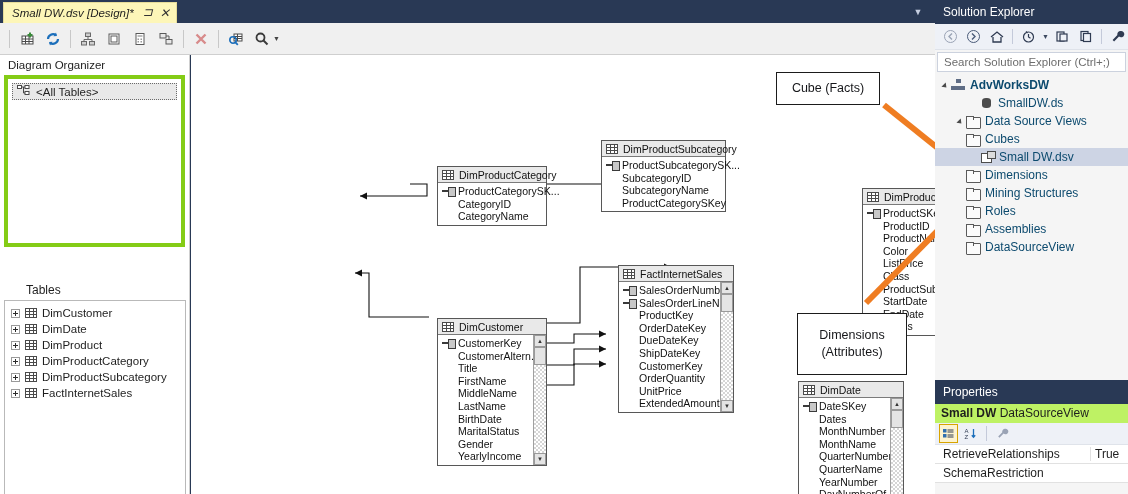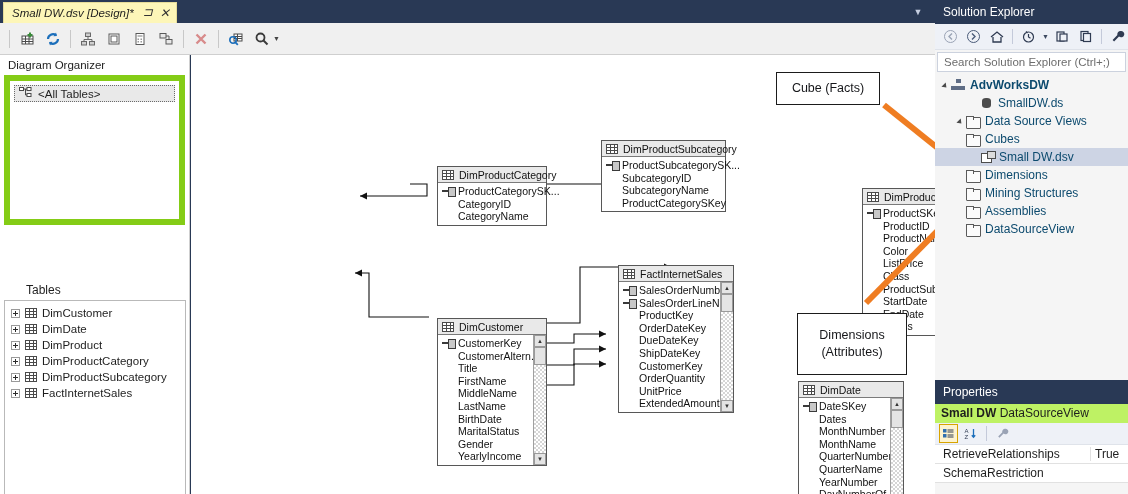--- a/index.html
+++ b/index.html
@@ -64,21 +64,21 @@
   .pane-left {
     position: absolute; left: 0; top: 55px; width: 190px; height: 439px;
     background: #fff;
     border-right: 1px solid #cfcfcf;
   }
   .pane-hdr {
     height: 20px; line-height: 20px; padding-left: 8px;
     font-size: 11.5px; color: #1e1e1e; background: #fff;
   }
   .organizer-box {
-    margin: 0 4px; height: 150px; border: 6px solid #84cc16; background: #fff;
+    margin: 0 4px; height: 172px; border: 4px solid #84cc16; background: #fff;
     position: relative;
   }
   .alltables-row {
     display: flex; align-items: center; gap: 6px;
     margin: 4px 4px 0 4px; padding: 1px 4px;
     background: #e9e9e9; border: 1px dotted #6a6a6a;
     font-size: 11.5px;
   }
   .tables-hdr {
     position: absolute; left: 2px; top: 225px; width: 190px;
@@ -787,20 +787,25 @@
           <span>Dimensions</span>
         </div>
         <div class="tr-row" style="padding-left:19px">
           <span class="tw"></span>
           <span class="ic-folder"></span>
           <span>Mining Structures</span>
         </div>
         <div class="tr-row" style="padding-left:19px">
           <span class="tw"></span>
           <span class="ic-folder"></span>
+          <span>Roles</span>
+        </div>
+        <div class="tr-row" style="padding-left:19px">
+          <span class="tw"></span>
+          <span class="ic-folder"></span>
           <span>Assemblies</span>
         </div>
         <div class="tr-row" style="padding-left:19px">
           <span class="tw"></span>
           <span class="ic-folder"></span>
           <span>DataSourceView</span>
         </div>
       </div>
 
     <div class="props">

